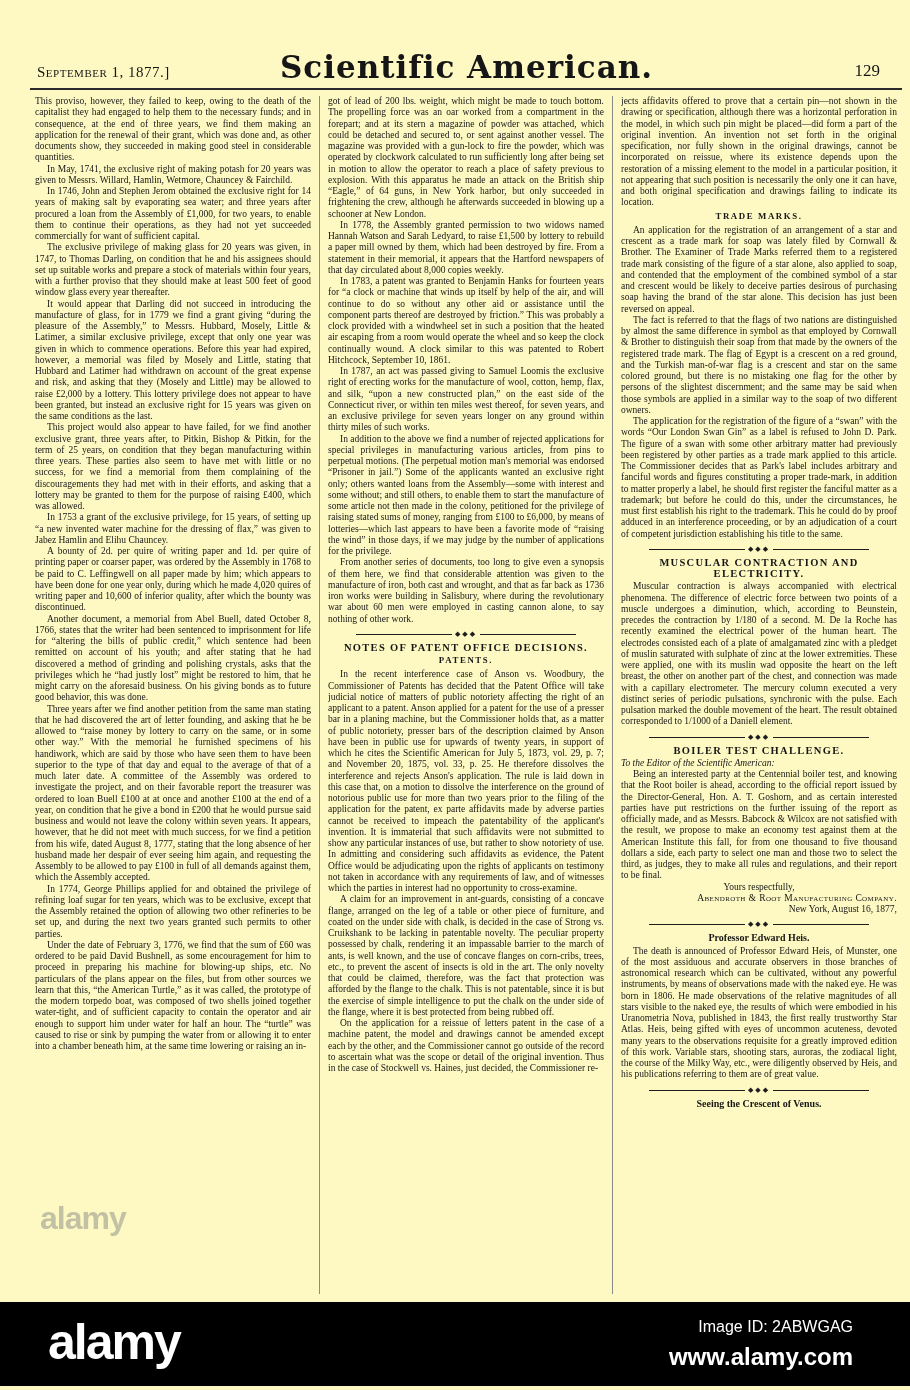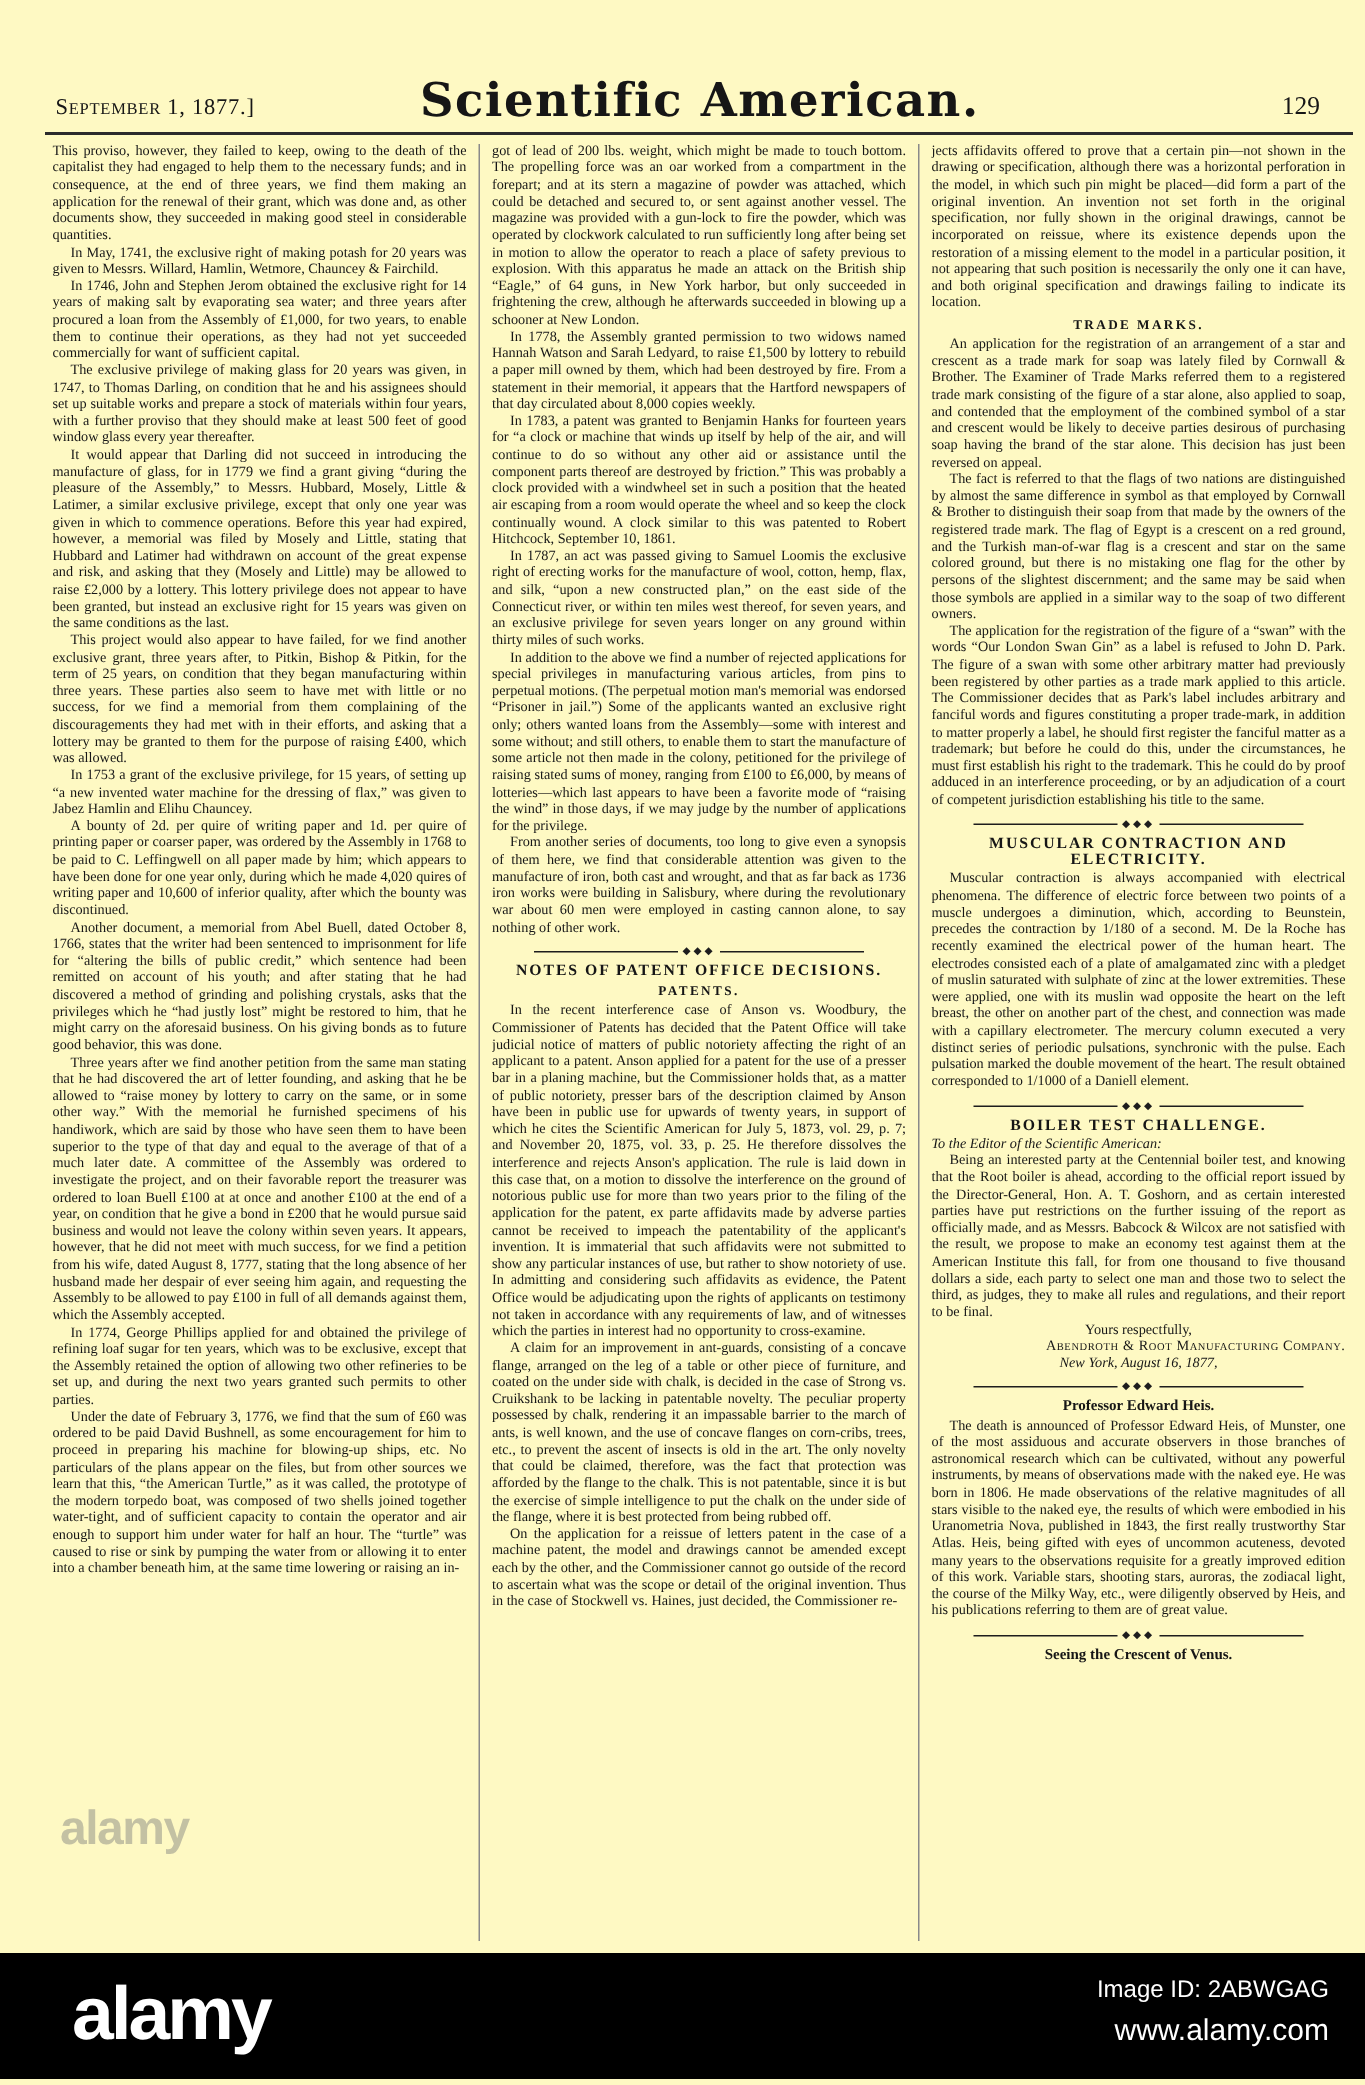--- a/index.html
+++ b/index.html
@@ -19,34 +19,34 @@
   .col-rule{width:1px;background:#8a8a8a;margin:0 8px;height:100%;}
   .seg{margin:0;}
   .seg-p{text-indent:12px;}
   .seg-cont{text-indent:0;}
   .seg-head1{text-align:center;font-weight:bold;font-size:10.5px;letter-spacing:1.3px;margin:3px 0 2px;text-indent:0;}
   .seg-head2{text-align:center;font-weight:bold;font-size:8.8px;letter-spacing:1.6px;margin:2px 0 3px;text-indent:0;}
   .seg-head3{text-align:center;font-weight:bold;font-size:10px;margin:3px 0 2px;text-indent:0;}
   .seg-salute{font-style:italic;}
   .seg-center{text-align:center;}
   .seg-smallcaps{text-align:right;font-variant:small-caps;letter-spacing:.4px;}
-  .seg-line{text-align:center;font-style:italic;}
+  .seg-line{text-align:right;}
   .seg-divider{display:flex;align-items:center;justify-content:center;margin:6px 24px 4px;}
   .dv-line{flex:1;border-top:1px solid #1d1d1d;max-width:96px;}
   .dv-glyph{font-size:7px;letter-spacing:2px;padding:0 3px;color:#1d1d1d;line-height:7px;}
   
   .watermark{position:absolute;left:40px;top:1200px;font-family:"Liberation Sans",sans-serif;font-weight:bold;
              font-size:32px;letter-spacing:-1px;color:rgba(125,125,125,.45);}
   
   .footer{position:absolute;left:0;right:0;bottom:4px;height:84px;background:#000;color:#fff;
           font-family:"Liberation Sans",sans-serif;}
   .alamy-logo{position:absolute;left:48px;top:8px;font-size:50px;font-weight:bold;letter-spacing:-2px;line-height:64px;}
-  .footer-meta{position:absolute;right:24px;top:16px;text-align:right;}
+  .footer-meta{position:absolute;right:57px;top:16px;text-align:right;}
   .image-id{font-size:16px;font-weight:normal;}
-  .footer-url{font-size:20px;font-weight:normal;margin-top:7px;}
+  .footer-url{font-size:24px;font-weight:bold;margin-top:7px;}
 </style>
 </head>
 <body>
 
 <div class="page">
 
   <div class="header">
     <div class="header-date">September 1, 1877.]</div>
     <div class="masthead">Scientific American.</div>
     <div class="page-number">129</div>

